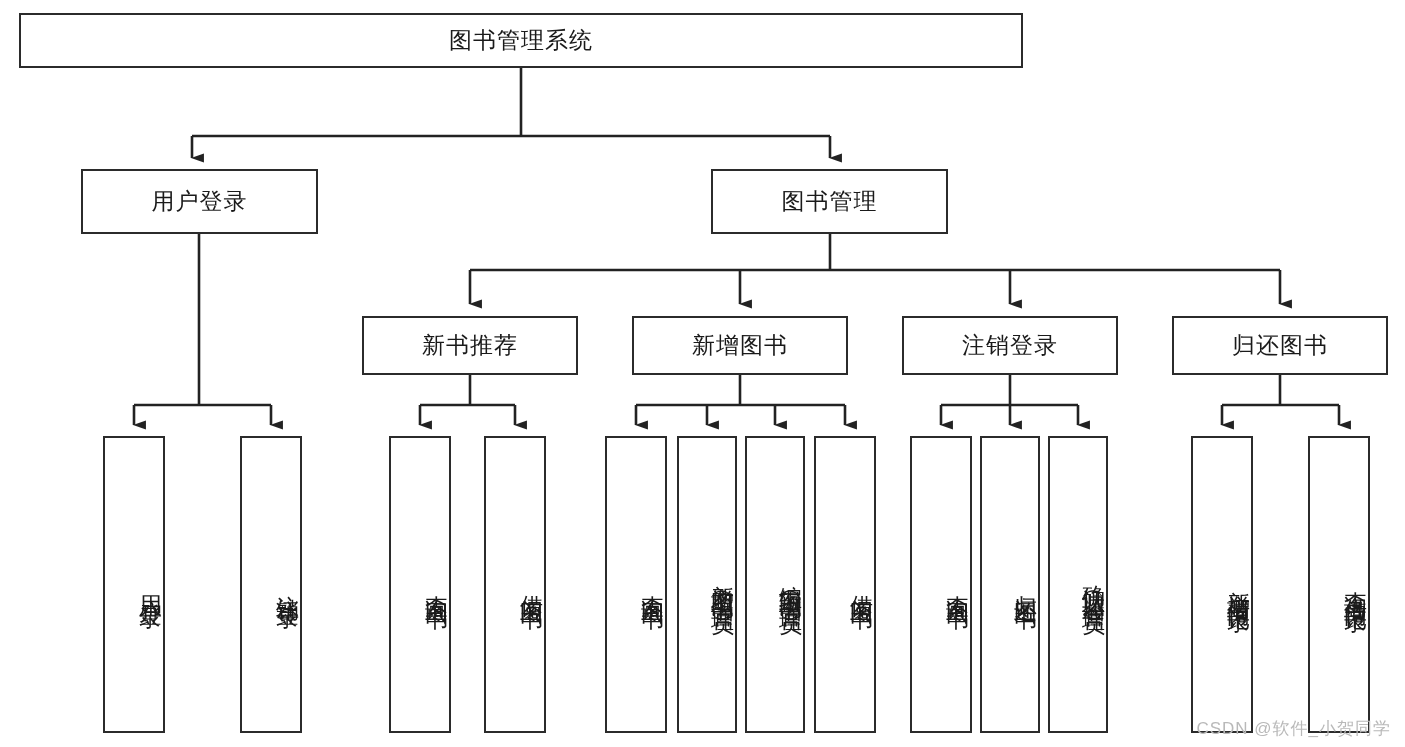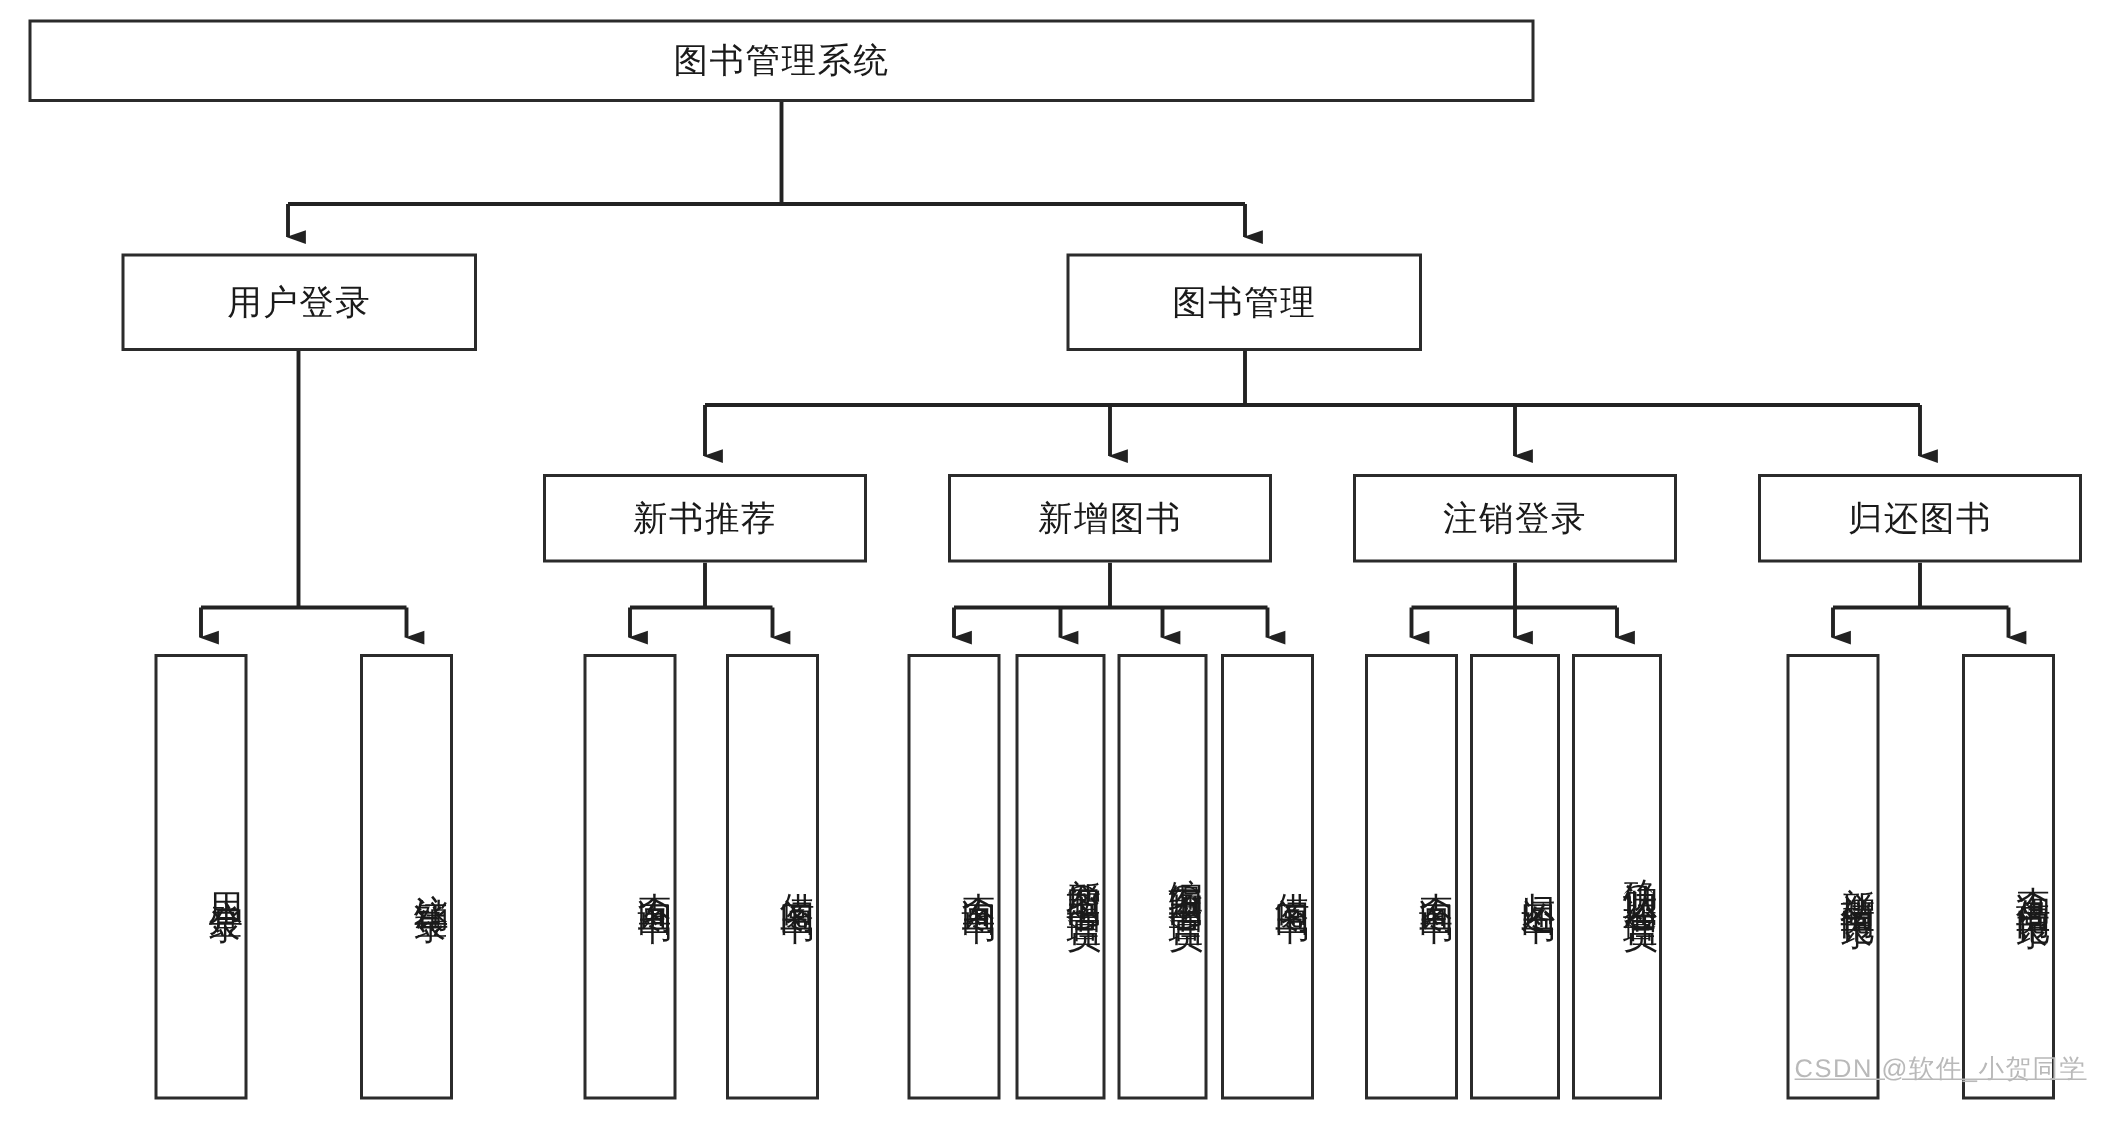--- a/index.html
+++ b/index.html
@@ -48,27 +48,26 @@
   }
   .node.vert .label{
     writing-mode:vertical-rl;
     text-orientation:upright;
     display:block;
     white-space:nowrap;
   }
   .watermark{
     position:absolute;
     right:14px;
-    bottom:23px;
+    bottom:7px;
     font-size:17px;
     color:#b9b9b9;
     letter-spacing:1px;
     white-space:nowrap;
     user-select:none;
-    text-decoration:underline;
   }
 </style>
 </head>
 <body>
 
 <div id="diagram-root">
 
   <svg id="connectors" viewBox="0 0 1405 747" xmlns="http://www.w3.org/2000/svg">
     <defs>
       <marker id="arrow" viewBox="0 0 12 14" refX="6" refY="13" markerWidth="11" markerHeight="13" orient="auto-start-reverse" markerUnits="userSpaceOnUse">

